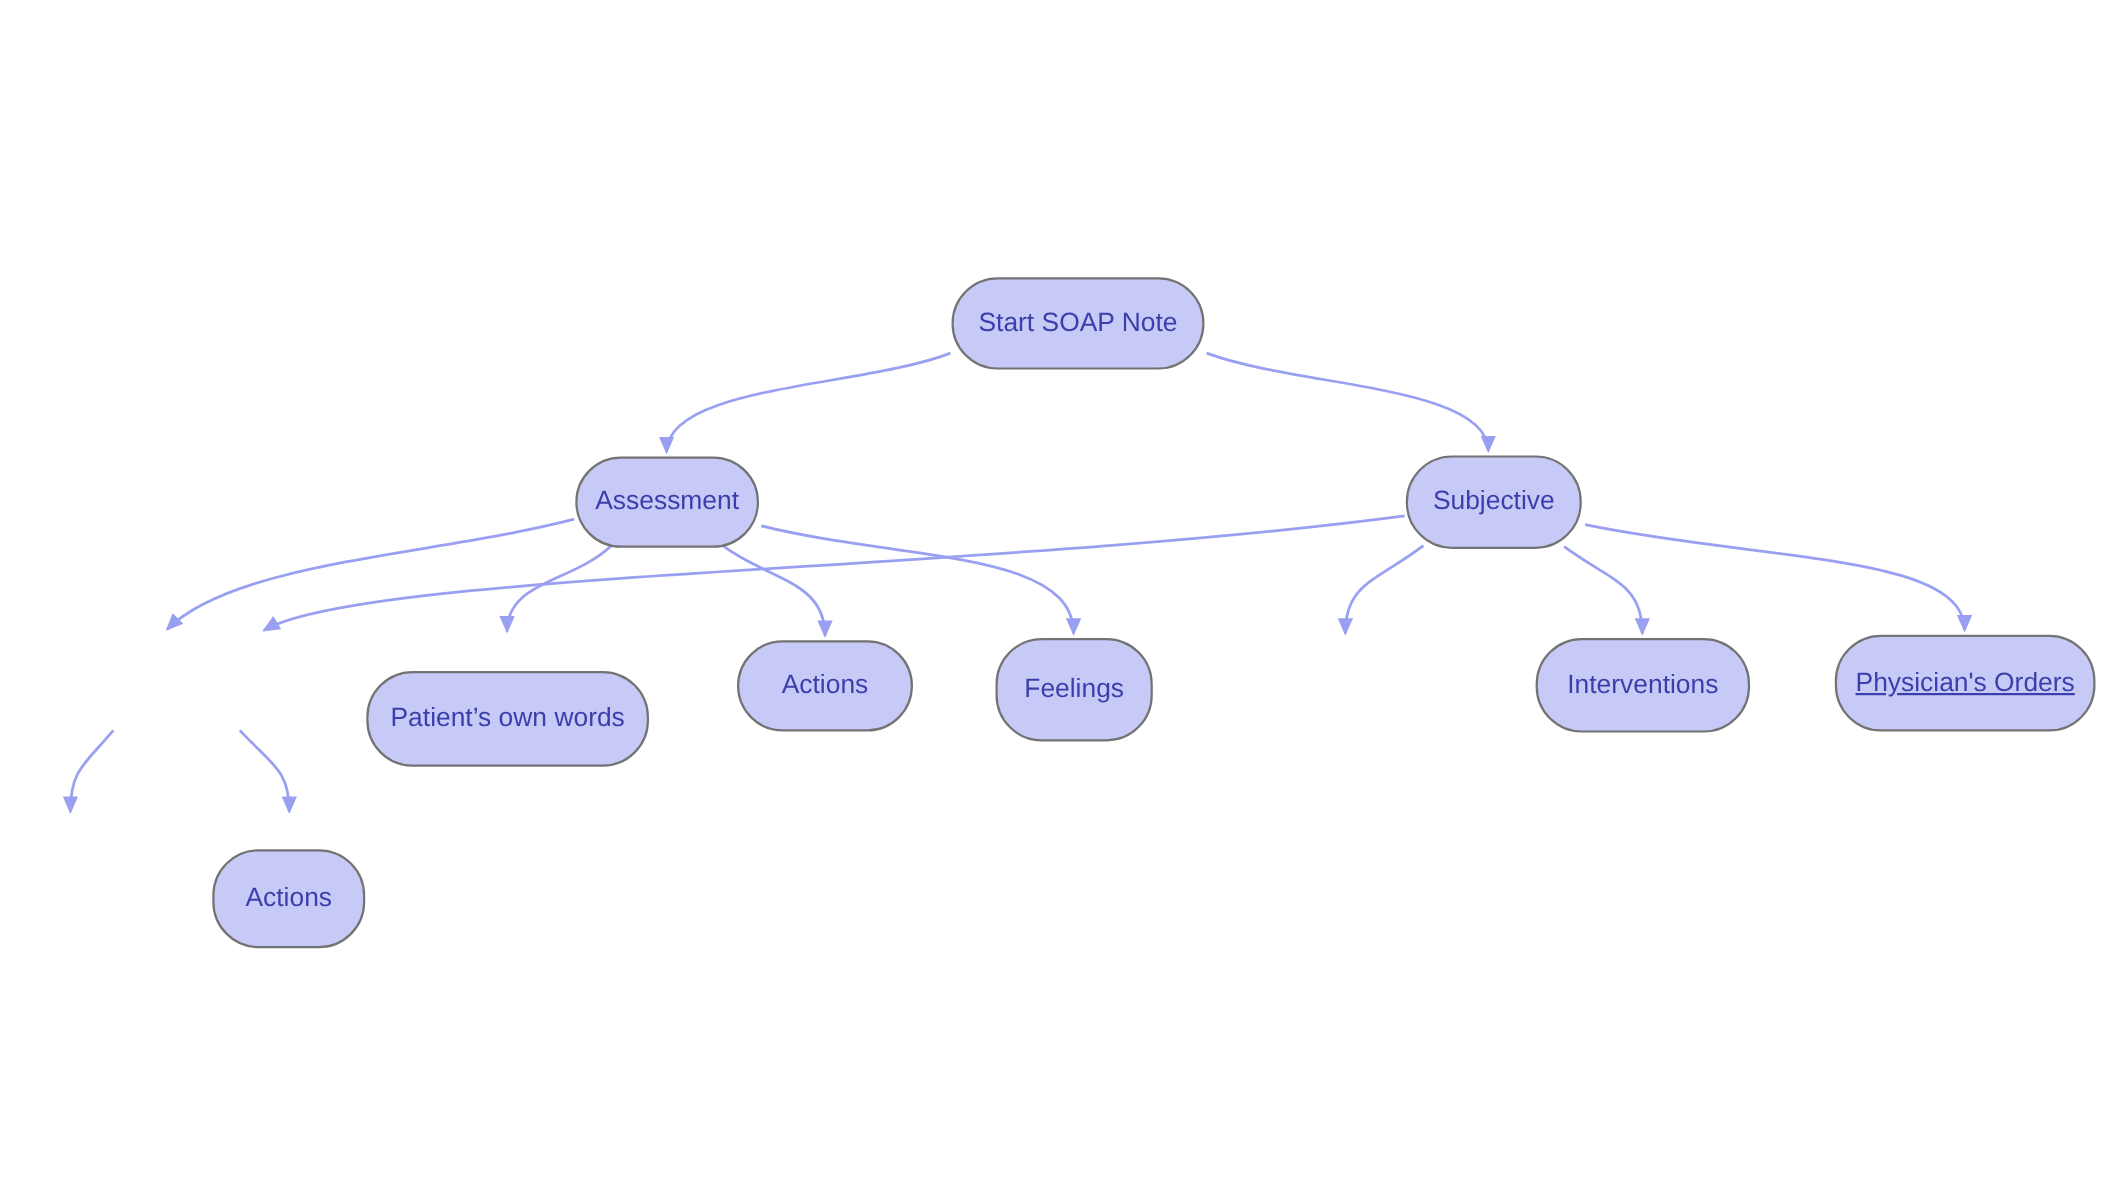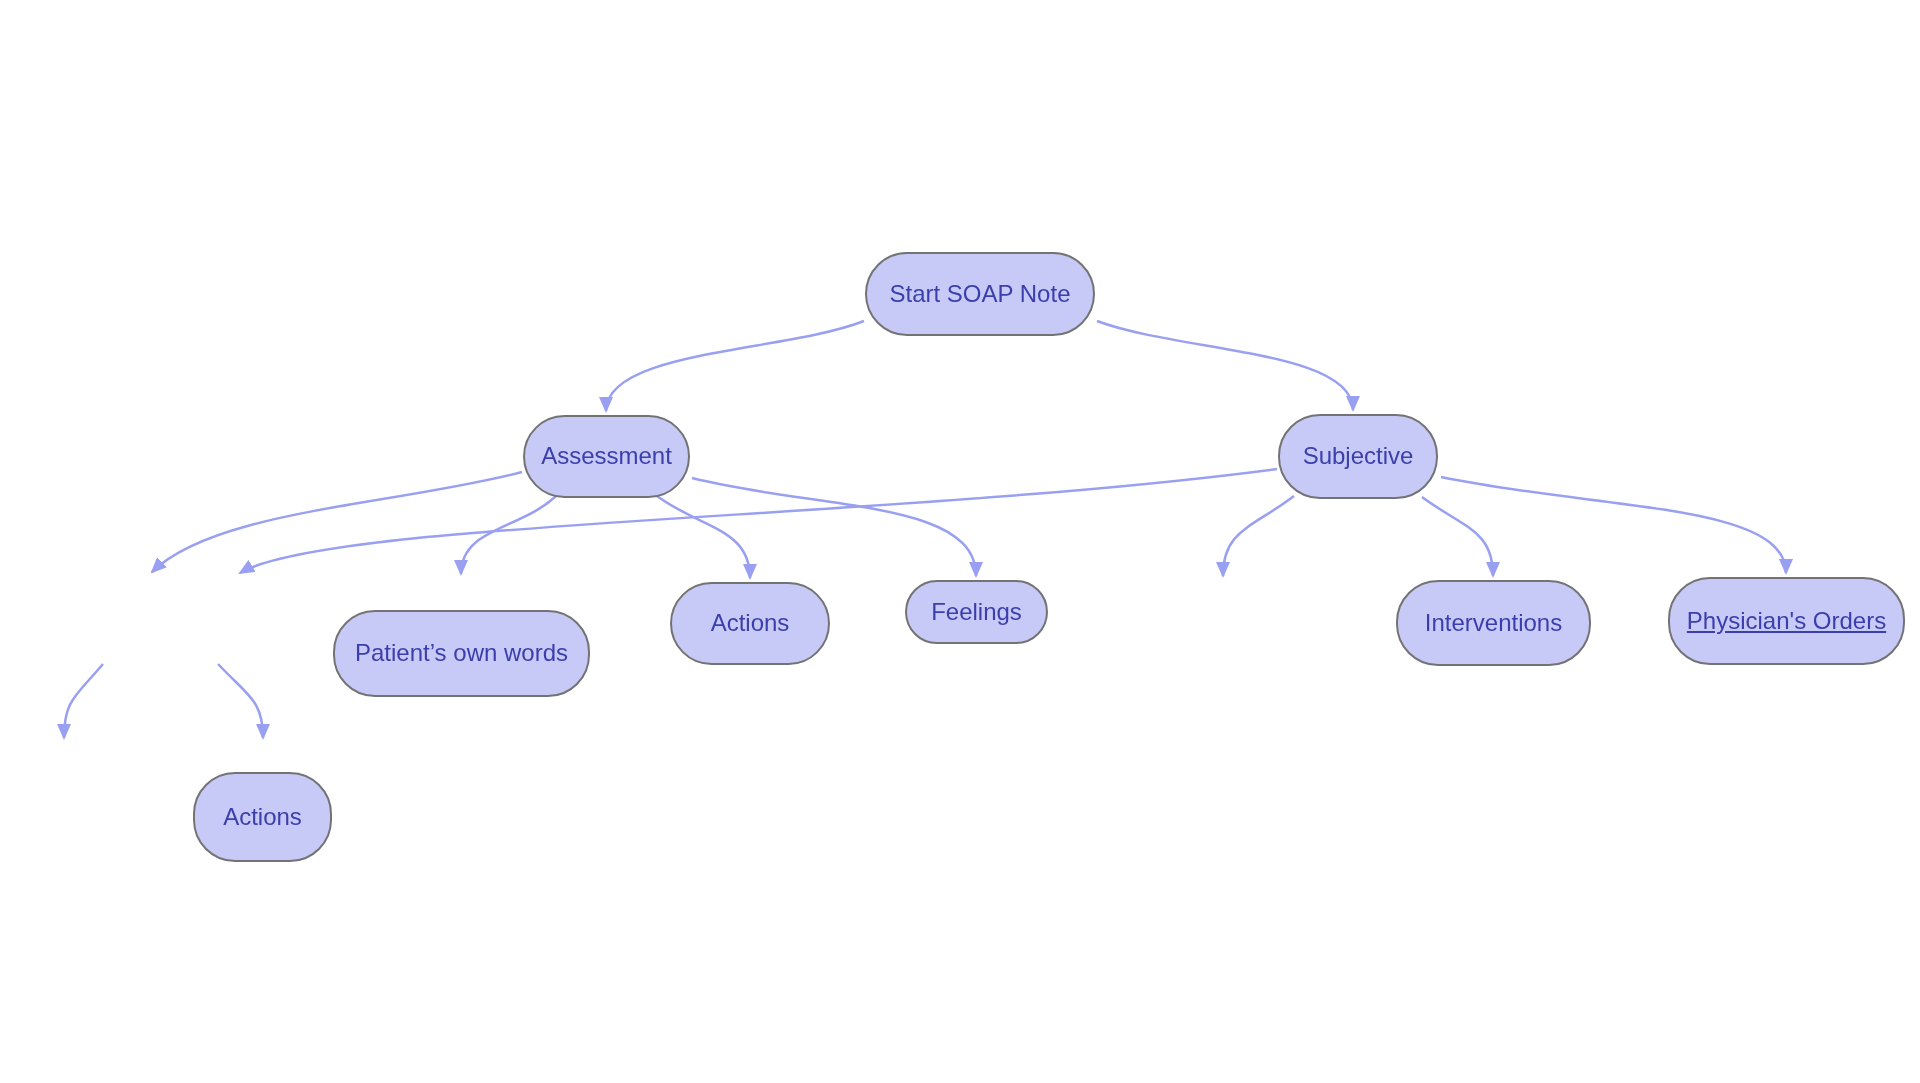--- a/index.html
+++ b/index.html
@@ -83,21 +83,21 @@
 
 
   <div class="node" style="left:333px; top:578px; width:257px; height:87px;margin-top:32px;">
     <span>Patient’s own words</span>
   </div>
 
   <div class="node" style="left:670px; top:582px; width:160px; height:83px;">
     <span>Actions</span>
   </div>
 
-  <div class="node" style="left:905px; top:580px; width:143px; height:64px;">
+  <div class="node" style="left:905px; top:580px; width:143px; height:94px;">
     <span>Feelings</span>
   </div>
 
 
   <div class="node" style="left:1396px; top:580px; width:195px; height:86px;">
     <span>Interventions</span>
   </div>
 
   <div class="node" style="left:1668px; top:577px; width:237px; height:88px;text-decoration:underline;">
     <span>Physician's Orders</span>

